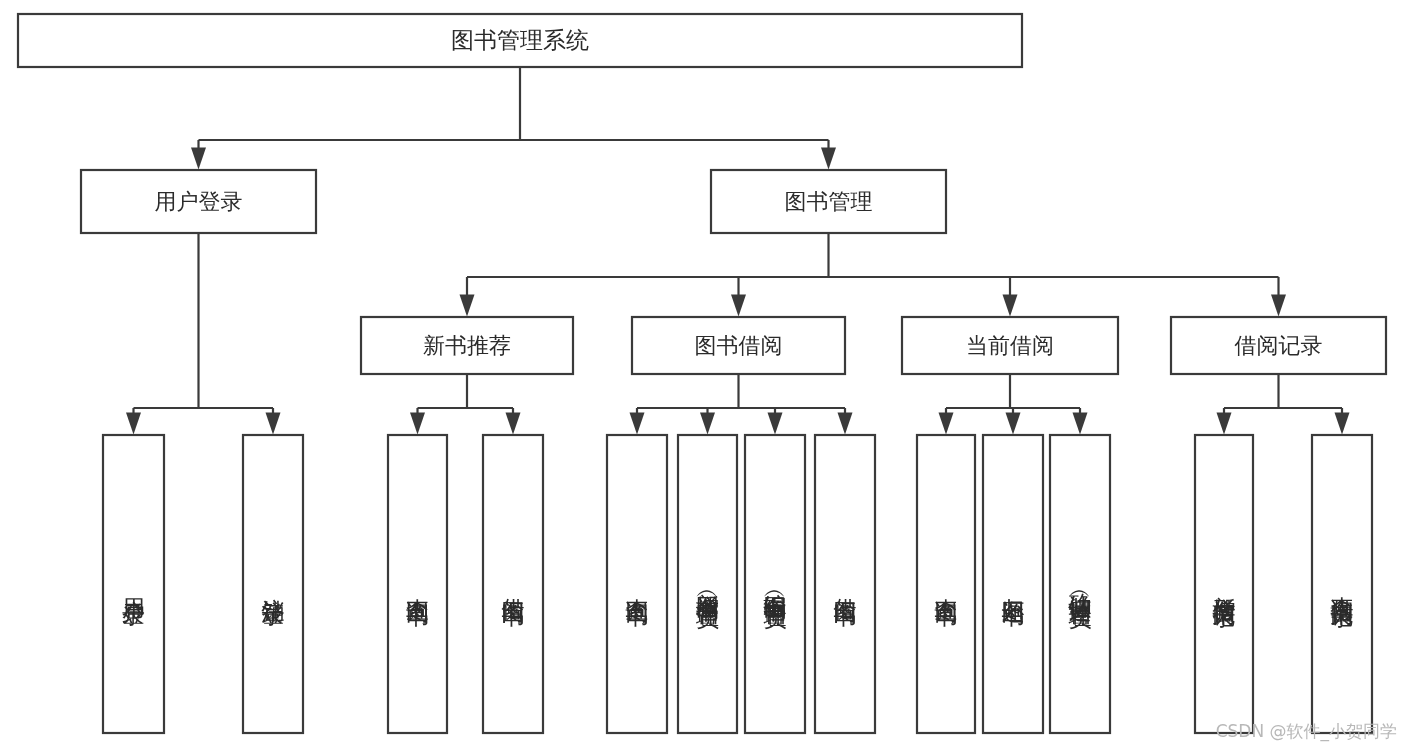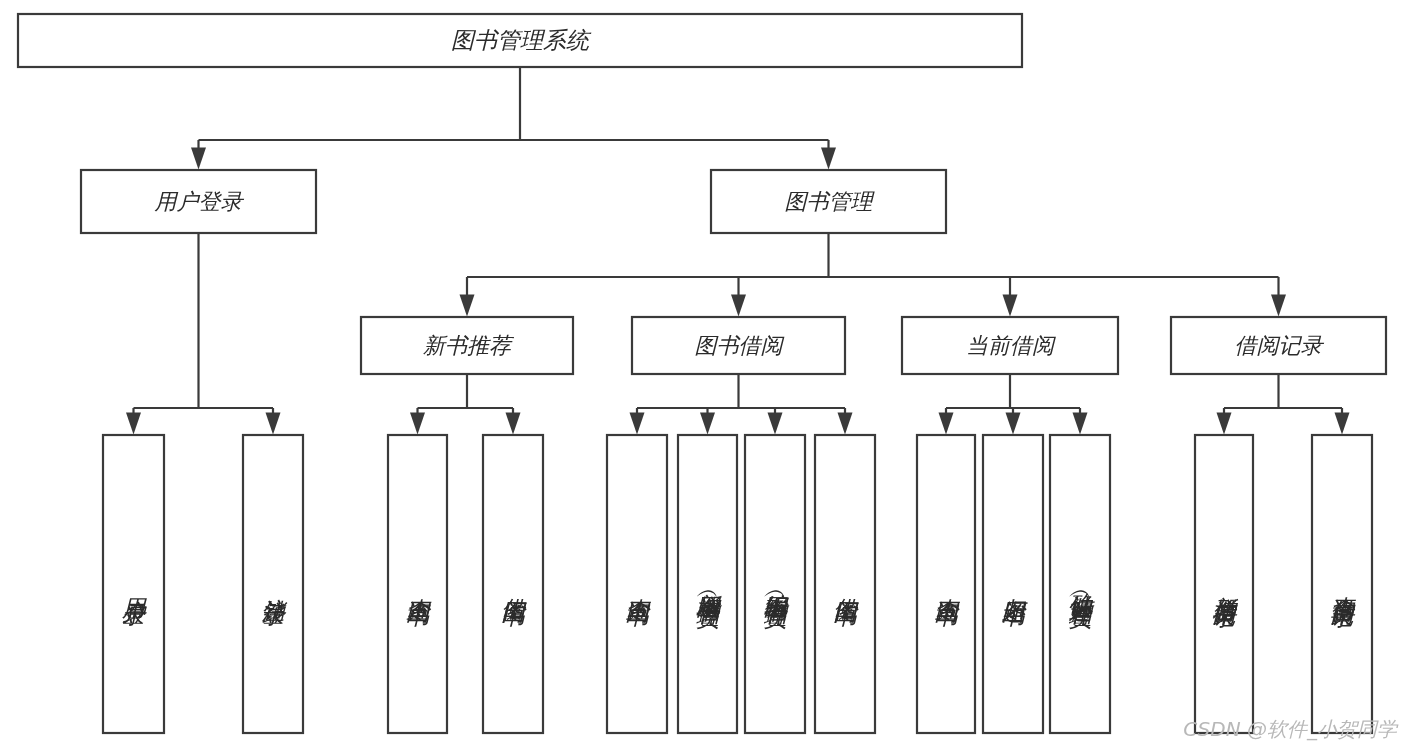--- a/index.html
+++ b/index.html
@@ -9,21 +9,20 @@
   }
   body {
     font-family: "DejaVu Sans", "Liberation Sans", sans-serif;
   }
   #diagram-root {
     position: relative;
     width: 1405px;
     height: 747px;
     background: #ffffff;
     overflow: hidden;
-    font-style: italic;
   }
   svg.diagram-canvas {
     position: absolute;
     left: 0;
     top: 0;
     width: 1405px;
     height: 747px;
     display: block;
   }
   .node-box {
@@ -64,21 +63,21 @@
   }
   .arrow-head {
     fill: #3a3a3a;
     stroke: none;
   }
   .watermark {
     position: absolute;
     right: 8px;
     bottom: 4px;
     font-family: "DejaVu Sans", "Liberation Sans", sans-serif;
-    font-size: 20px;
+    font-size: 17px;
     color: #b8b8b8;
     white-space: nowrap;
     pointer-events: none;
   }
 </style>
 </head>
 <body>
 
 <div id="diagram-root">
 

